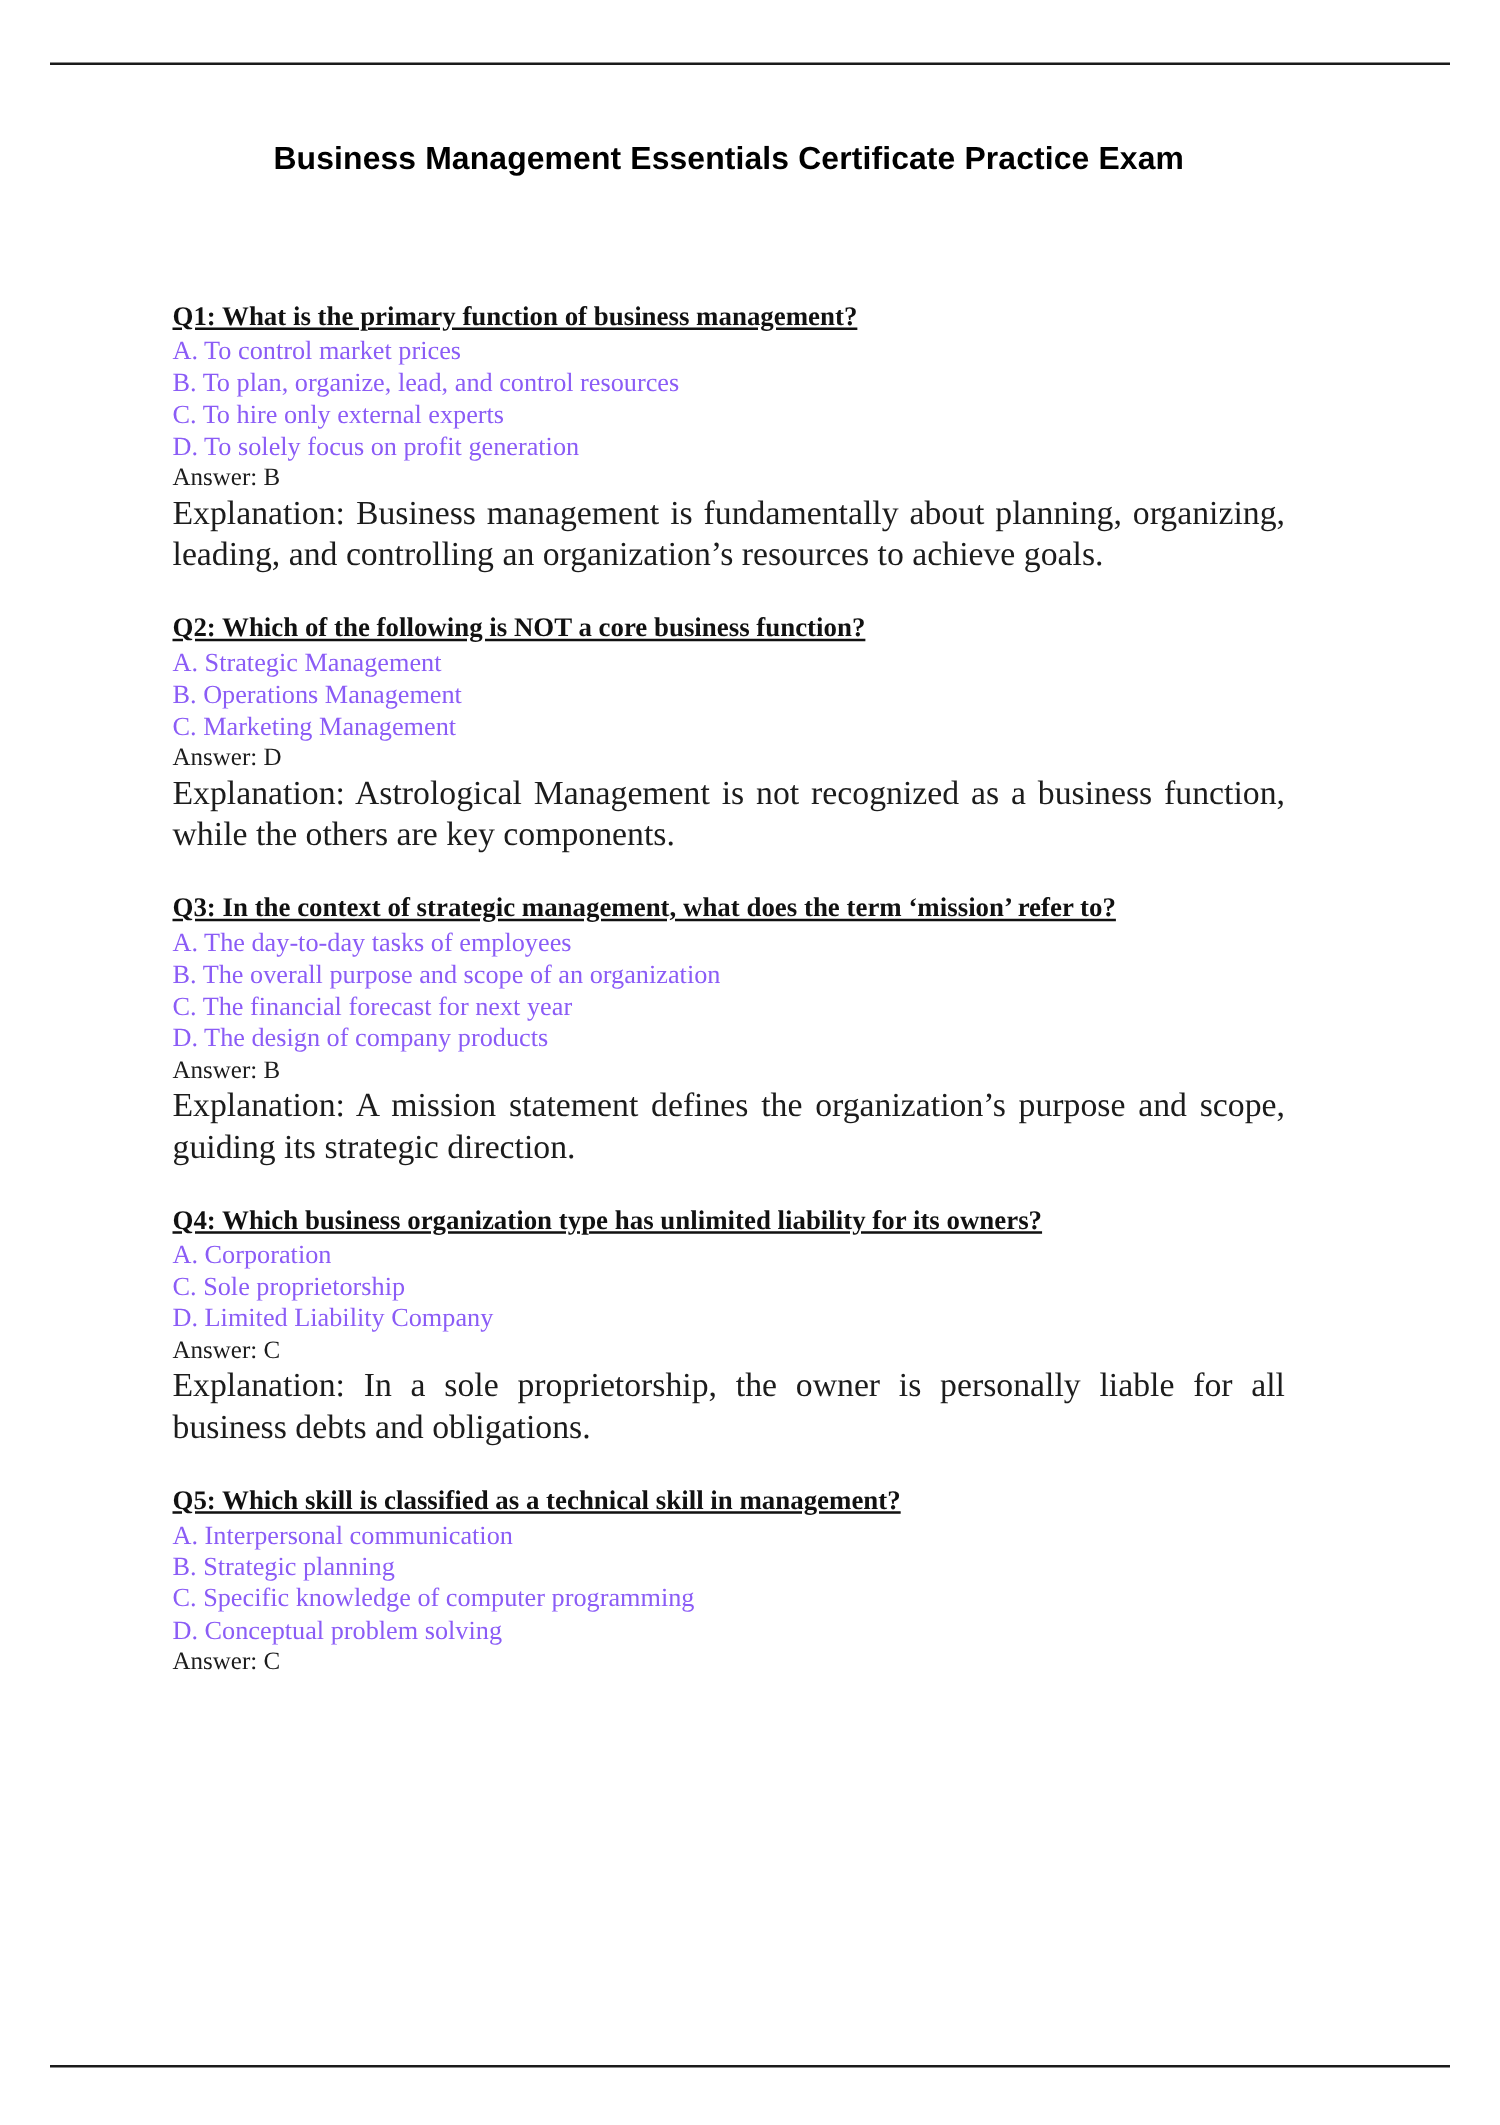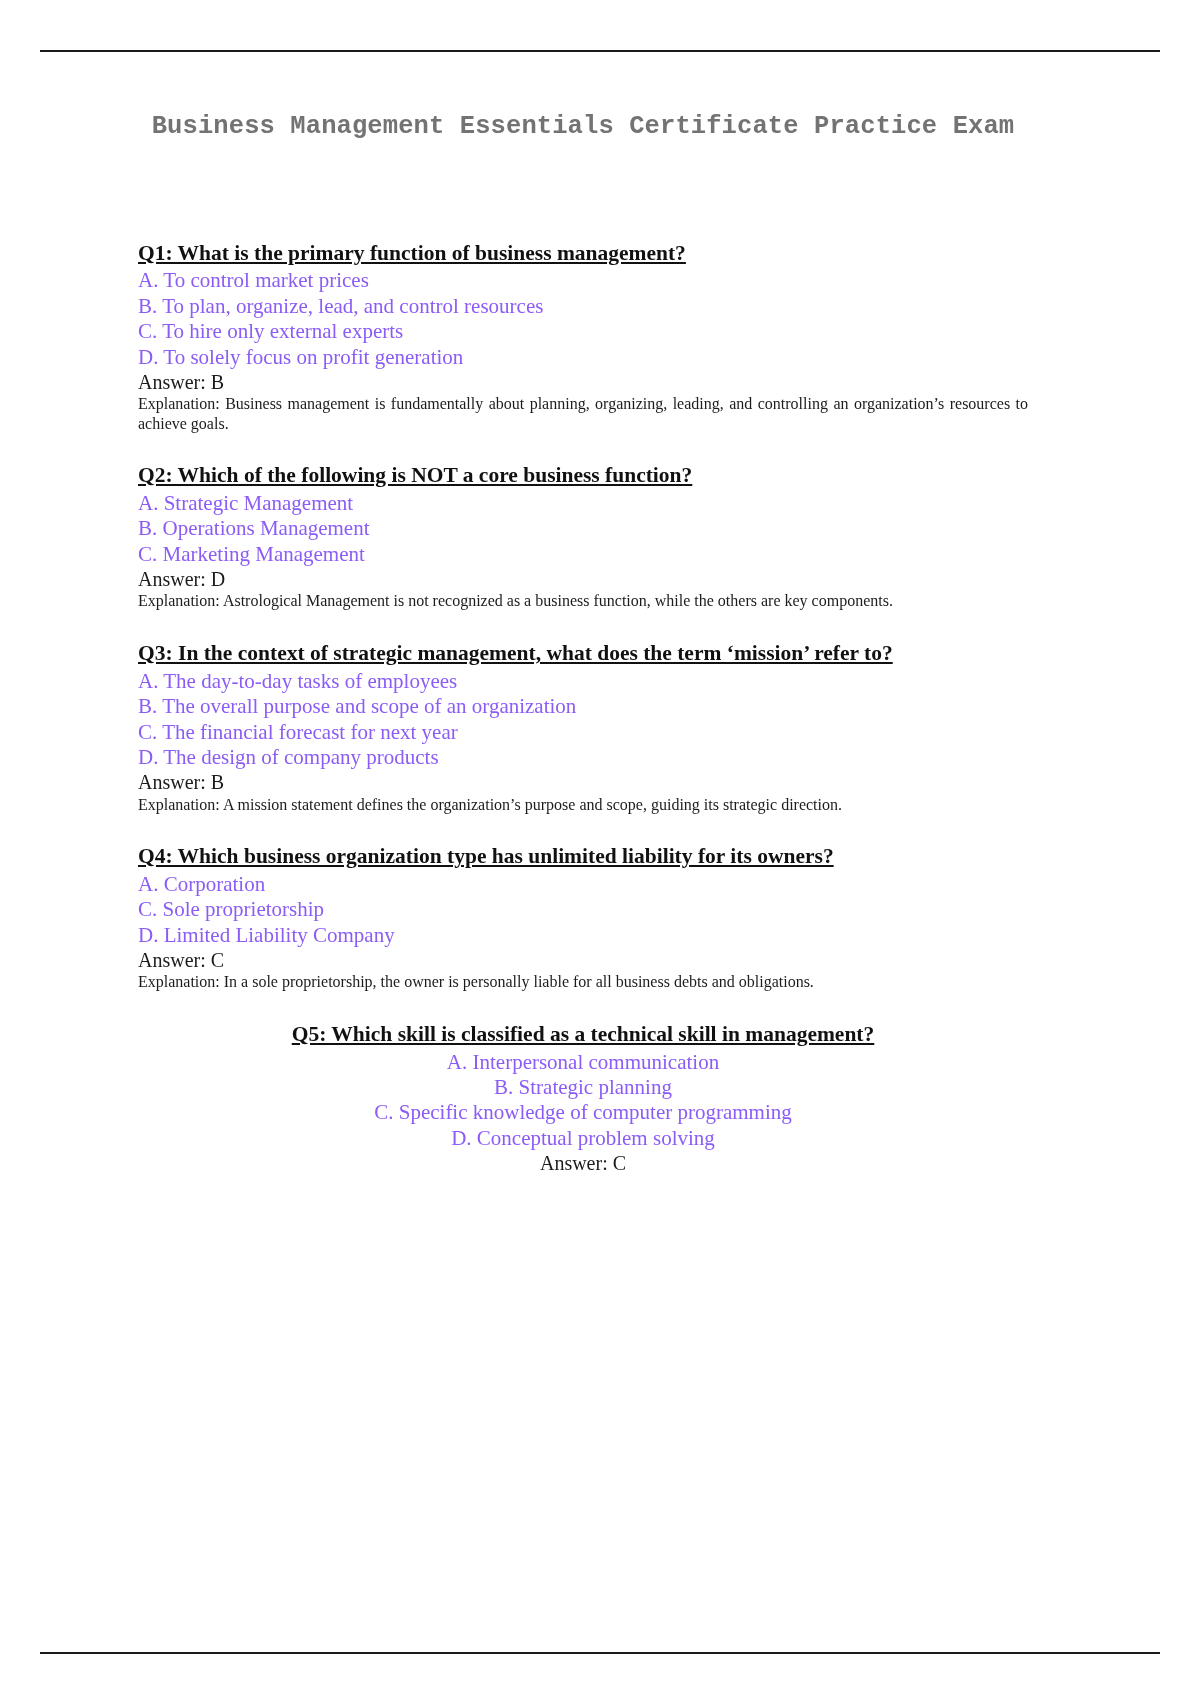--- a/index.html
+++ b/index.html
@@ -26,36 +26,36 @@
   .rule-bottom { top: 1652px; }
 
   .content {
     position: absolute;
     left: 138px;
     top: 112px;
     width: 890px;
   }
 
   .doc-title {
-    font-family: Liberation Mono, monospace;
+    font-family: Liberation Sans, sans-serif;
     font-weight: bold;
     font-size: 25.5px;
-    color: #737373;
+    color: #000000;
     text-align: center;
     letter-spacing: 0.1px;
     margin: 0 0 98px 0;
     line-height: 1.2;
   }
 
   .question-block {
     margin-bottom: 30px;
     font-family: "Liberation Serif", serif;
     color: #1c1c1c;
   }
-  .question-block:last-child { margin-bottom: 16px; text-align: center; }
+  .question-block:last-child { margin-bottom: 16px; }
 
   .q-prompt {
     font-family: "Liberation Serif", serif;
     font-weight: bold;
     font-size: 21.5px;
     line-height: 1.2;
     margin: 0 0 2px 0;
     color: #111111;
     text-decoration: underline;
   }
@@ -65,21 +65,21 @@
     margin: 0;
     color: #8b5cf6;
   }
   .q-answer {
     font-size: 20px;
     line-height: 1.21;
     margin: 0;
     color: #1c1c1c;
   }
   .q-explanation {
-    font-size: 16px;
+    font-size: 27px;
     line-height: 1.22;
     margin: 0;
     color: #1c1c1c;
     text-align: justify;
     text-justify: inter-word;
   }
 </style>
 </head>
 <body>
 

